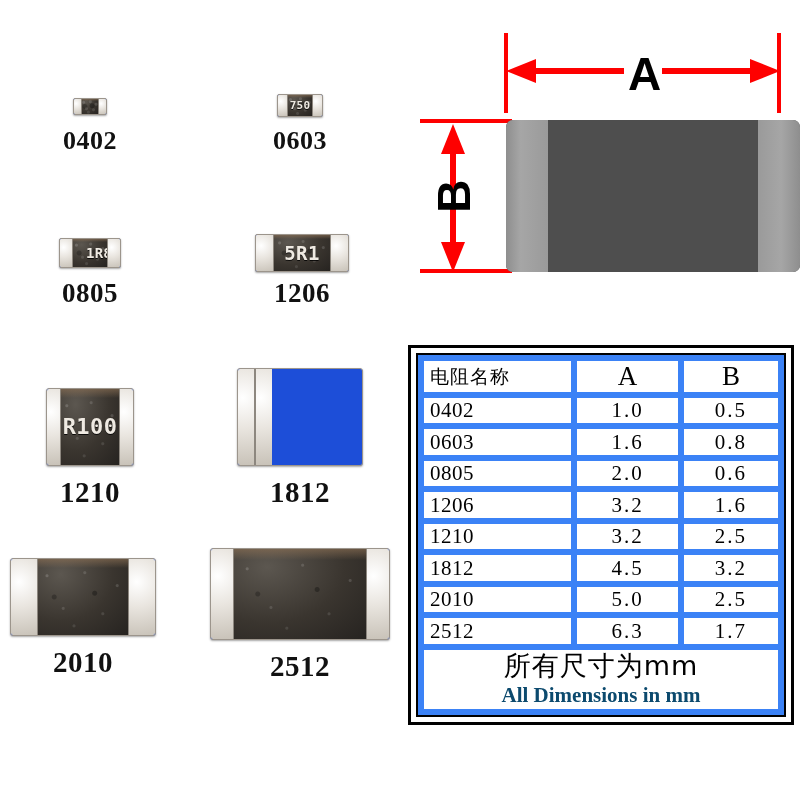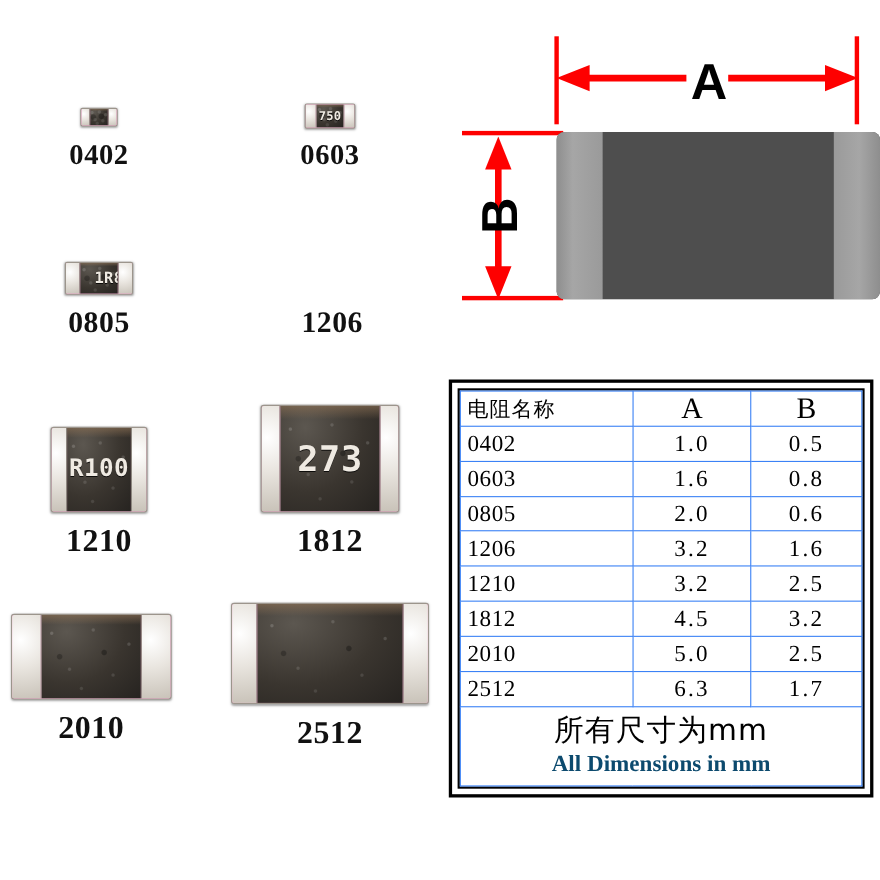--- a/index.html
+++ b/index.html
@@ -34,21 +34,21 @@
 
   
   .chip {
     position: absolute;
     left: 50%;
     transform: translateX(-50%);
     top: 0;
     box-sizing: border-box;
     display: flex;
     align-items: stretch;
-    background: #f9a8d4;
+    background: #1d4ed8;
     border: 1px solid #9c958c;
     border-radius: 2px;
     box-shadow: 0 1px 2px rgba(0,0,0,.35);
     overflow: hidden;
   }
   .cap {
     flex: 0 0 auto;
     background:
       radial-gradient(circle at 30% 30%, #ffffff 0%, #e9e5df 45%, #c8c2b8 100%);
     border-right: 1px solid #8d877f;
@@ -149,21 +149,21 @@
     border: 2px solid #000000;
     background: #ffffff;
   }
   table.dims {
     width: 100%;
     height: 100%;
     border-collapse: collapse;
     table-layout: fixed;
   }
   table.dims td, table.dims th {
-    border: 1px solid #3b82f6;
+    border: 6px solid #3b82f6;
     padding: 0 6px;
     font-family: "Liberation Serif", serif;
     color: #000000;
     font-weight: normal;
   }
   table.dims th.name-head {
     text-align: left;
     font-size: 19px;
     font-family: "DejaVu Sans", sans-serif;
     font-weight: normal;
@@ -241,42 +241,46 @@
       <div class="body">
         <div class="body-top-edge"></div>
         <span class="marking" style="font-size:14px;margin-left:18px;">1R8</span>
       </div>
       <div class="cap right" style="width:12px;"></div>
     </div>
     <div class="pkg-label" style="top:40px; font-size:27px;">0805</div>
   </div>
 
   <div class="pkg" style="left:240px; top:234px; width:124px; height:84px;">
+    <div class="chip" style="width:94px; height:38px; border-radius:2px;">
+      <div class="cap" style="width:17px;"></div>
+      <div class="body">
+        <div class="body-top-edge"></div>
+        <span class="marking" style="font-size:19px;">5R1</span>
+      </div>
+      <div class="cap right" style="width:17px;"></div>
+    </div>
     <div class="pkg-label" style="top:44px; font-size:27px;">1206</div>
   </div>
 
   <div class="pkg" style="left:20px; top:388px; width:140px; height:118px;">
     <div class="chip" style="width:88px; height:78px; border-radius:3px;">
       <div class="cap" style="width:13px;"></div>
       <div class="body">
         <div class="body-top-edge"></div>
         <span class="marking" style="font-size:22px;">R100</span>
       </div>
       <div class="cap right" style="width:13px;"></div>
     </div>
     <div class="pkg-label" style="top:88px; font-size:29px;">1210</div>
   </div>
 
   <div class="pkg" style="left:225px; top:368px; width:150px; height:138px;">
     <div class="chip" style="width:126px; height:98px; border-radius:3px;">
       <div class="cap" style="width:16px;"></div>
-      <div class="body">
-        <div class="body-top-edge"></div>
-        <span class="marking" style="font-size:32px;">273</span>
-      </div>
       <div class="cap right" style="width:16px;"></div>
     </div>
     <div class="pkg-label" style="top:108px; font-size:29px;">1812</div>
   </div>
 
   <div class="pkg" style="left:8px; top:558px; width:150px; height:120px;">
     <div class="chip" style="width:146px; height:78px; border-radius:3px;">
       <div class="cap" style="width:26px;"></div>
       <div class="body">
         <div class="body-top-edge"></div>

